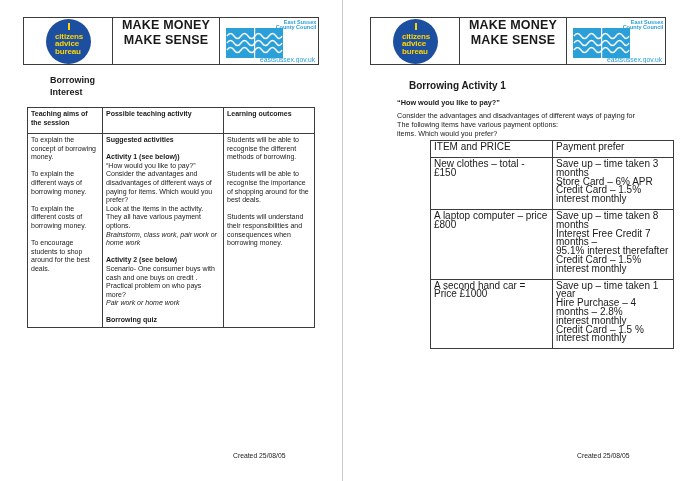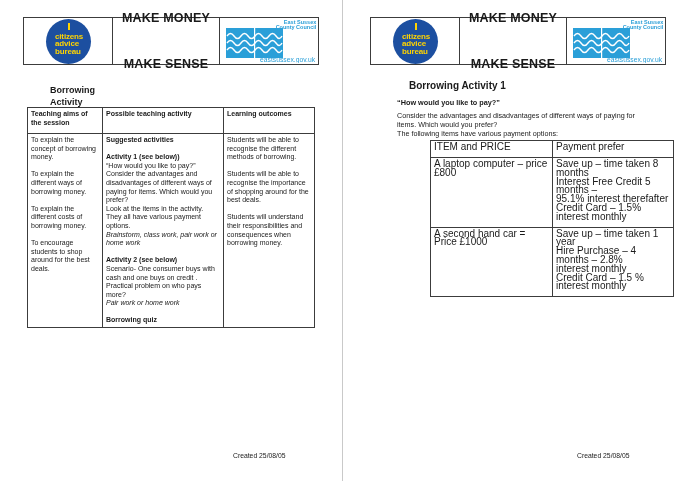--- a/index.html
+++ b/index.html
@@ -17,39 +17,39 @@
   .page-divider{position:absolute;left:342px;top:0;width:1px;height:481px;background:#c9c9c9;}
 
   
   .doc-header{position:absolute;top:17px;display:flex;height:48px;width:296px;
     border:1px solid var(--bdr);box-sizing:border-box;background:#fff;}
   #page-left .doc-header{left:23px;}
   #page-right .doc-header{left:27px;}
   .hcell{border-right:1px solid var(--bdr);box-sizing:border-box;height:100%;}
   .hcell:last-child{border-right:none;}
   .hcell-logo{width:89px;display:flex;align-items:center;justify-content:center;}
-  .hcell-title{width:107px;display:flex;flex-direction:column;align-items:center;justify-content:center;
-    font-weight:bold;font-size:12.5px;line-height:14.5px;letter-spacing:.2px;white-space:nowrap;gap:32px;}
+  .hcell-title{width:107px;display:flex;flex-direction:column;align-items:center;
+    font-weight:bold;font-size:12.5px;line-height:14.5px;letter-spacing:.2px;white-space:nowrap;}
   .hcell-escc{flex:1;position:relative;overflow:hidden;}
 
   
   .cab{width:45px;height:45px;border-radius:50%;background:var(--cab-blue);position:relative;flex:none;}
   .cab-bar{position:absolute;left:22px;top:4px;width:2px;height:7px;background:var(--cab-yellow);}
   .cab-text{position:absolute;left:9px;top:13px;color:var(--cab-yellow);font-weight:bold;
     font-size:16px;line-height:15px;letter-spacing:-.3px;transform:scale(0.5);transform-origin:top left;white-space:nowrap;}
 
   
   .escc-council{position:absolute;top:1px;right:2px;color:var(--escc-blue);font-weight:bold;
     font-size:11px;line-height:11px;text-align:right;transform:scale(0.5);transform-origin:top right;white-space:nowrap;}
   .escc-waves{position:absolute;left:6px;top:10px;}
   .escc-url{position:absolute;right:3px;bottom:1px;color:var(--escc-blue);
     font-size:13.5px;line-height:14px;transform:scale(0.5);transform-origin:bottom right;white-space:nowrap;}
 
   
-  .p1-title{position:absolute;left:50px;top:84px;font-weight:bold;font-size:9px;line-height:12px;}
+  .p1-title{position:absolute;left:50px;top:74px;font-weight:bold;font-size:9px;line-height:12px;}
   .p1-table{position:absolute;left:27px;top:107px;width:287px;border-collapse:collapse;table-layout:fixed;
     font-size:7px;line-height:8.6px;}
   .p1-table th,.p1-table td{border:1px solid var(--bdr);vertical-align:top;text-align:left;
     padding:2px 3px 2px 3px;box-sizing:border-box;font-weight:normal;}
   .p1-table th{font-weight:bold;height:26px;}
   .p1-table .body-row td{height:184px;}
   .col-w1{width:75px;} .col-w2{width:121px;} .col-w3{width:91px;}
   .cell-para{margin:0 0 8.6px 0;}
   .cell-line{margin:0;}
   .cell-line.bold{font-weight:bold;}
@@ -103,21 +103,21 @@
         <path d="M1 15 Q4.5 10 8 15 T15 15 T22 15 T29 15 T36 15 T43 15 T50 15 T56 15" stroke="#fff" stroke-width="1.4" fill="none"></path>
         <path d="M1 22 Q4.5 17 8 22 T15 22 T22 22 T29 22 T36 22 T43 22 T50 22 T56 22" stroke="#fff" stroke-width="1.4" fill="none"></path>
         <rect x="28" y="0" width="1.2" height="30" fill="#fff"></rect>
       </svg>
       <div class="escc-url">eastsussex.gov.uk</div>
     </div>
   </div>
 
   <div class="p1-title">
     <div>Borrowing</div>
-    <div>Activity</div>
+    <div>Interest</div>
   </div>
 
   <table class="p1-table">
     <tbody>
         <tr>
       <th class="col-w1">Teaching aims of the session</th>
       <th class="col-w2">Possible teaching activity</th>
       <th class="col-w3">Learning outcomes</th>
     </tr>
     <tr class="body-row">
@@ -184,37 +184,45 @@
         <rect x="28" y="0" width="1.2" height="30" fill="#fff"></rect>
       </svg>
       <div class="escc-url">eastsussex.gov.uk</div>
     </div>
   </div>
 
   <div class="p2-title">Borrowing Activity 1</div>
   <div class="p2-quote">“How would you like to pay?”</div>
   <div class="p2-intro" id="p2intro">
       <div class="intro-line">Consider the advantages and disadvantages of different ways of paying for</div>
+      <div class="intro-line">The following items have various payment options:</div>
       <div class="intro-line">items. Which would you prefer?</div>
-      <div class="intro-line">The following items have various payment options:</div>
     </div>
 
   <table class="p2-table">
     <tbody>
         <tr>
       <th class="p2-col1">ITEM and PRICE</th>
       <th class="p2-col2">Payment prefer</th>
     </tr>
     </tbody>
       <tbody id="p2rows">
         <tr>
+          <td class="p2-col1">New clothes – total - £150</td>
+          <td class="p2-col2">
+            <div class="opt-line">Save up – time taken 3 months</div>
+            <div class="opt-line">Store Card – 6% APR</div>
+            <div class="opt-line">Credit Card – 1.5% interest monthly</div>
+          </td>
+        </tr>
+        <tr>
           <td class="p2-col1">A laptop computer – price £800</td>
           <td class="p2-col2">
             <div class="opt-line">Save up – time taken 8 months</div>
-            <div class="opt-line">Interest Free Credit 5 months –</div>
+            <div class="opt-line">Interest Free Credit 7 months –</div>
             <div class="opt-line">95.1% interest therefafter</div>
             <div class="opt-line">Credit Card – 1.5% interest monthly</div>
           </td>
         </tr>
         <tr>
           <td class="p2-col1">A second hand car = Price £1000</td>
           <td class="p2-col2">
             <div class="opt-line">Save up – time taken 1 year</div>
             <div class="opt-line">Hire Purchase – 4 months – 2.8%</div>
             <div class="opt-line">interest monthly</div>

